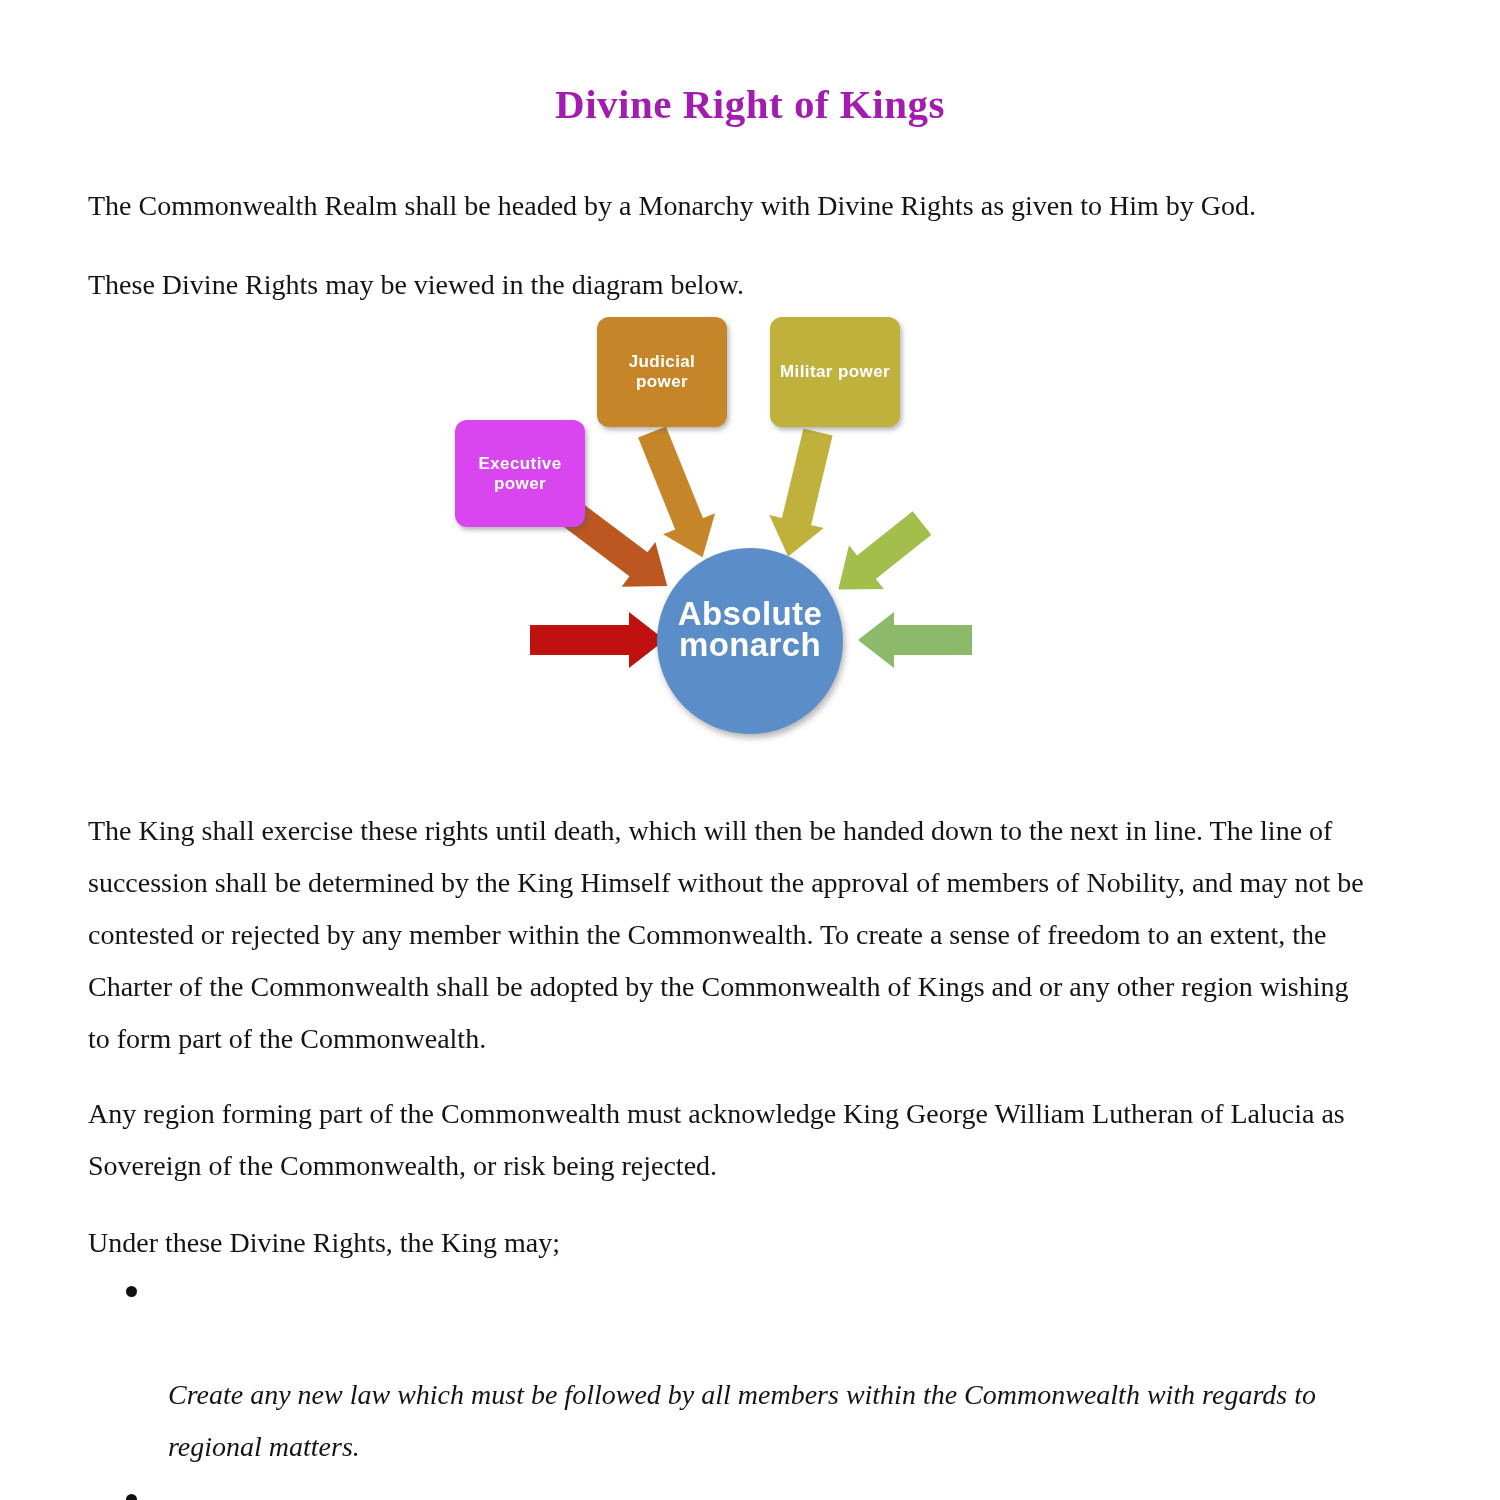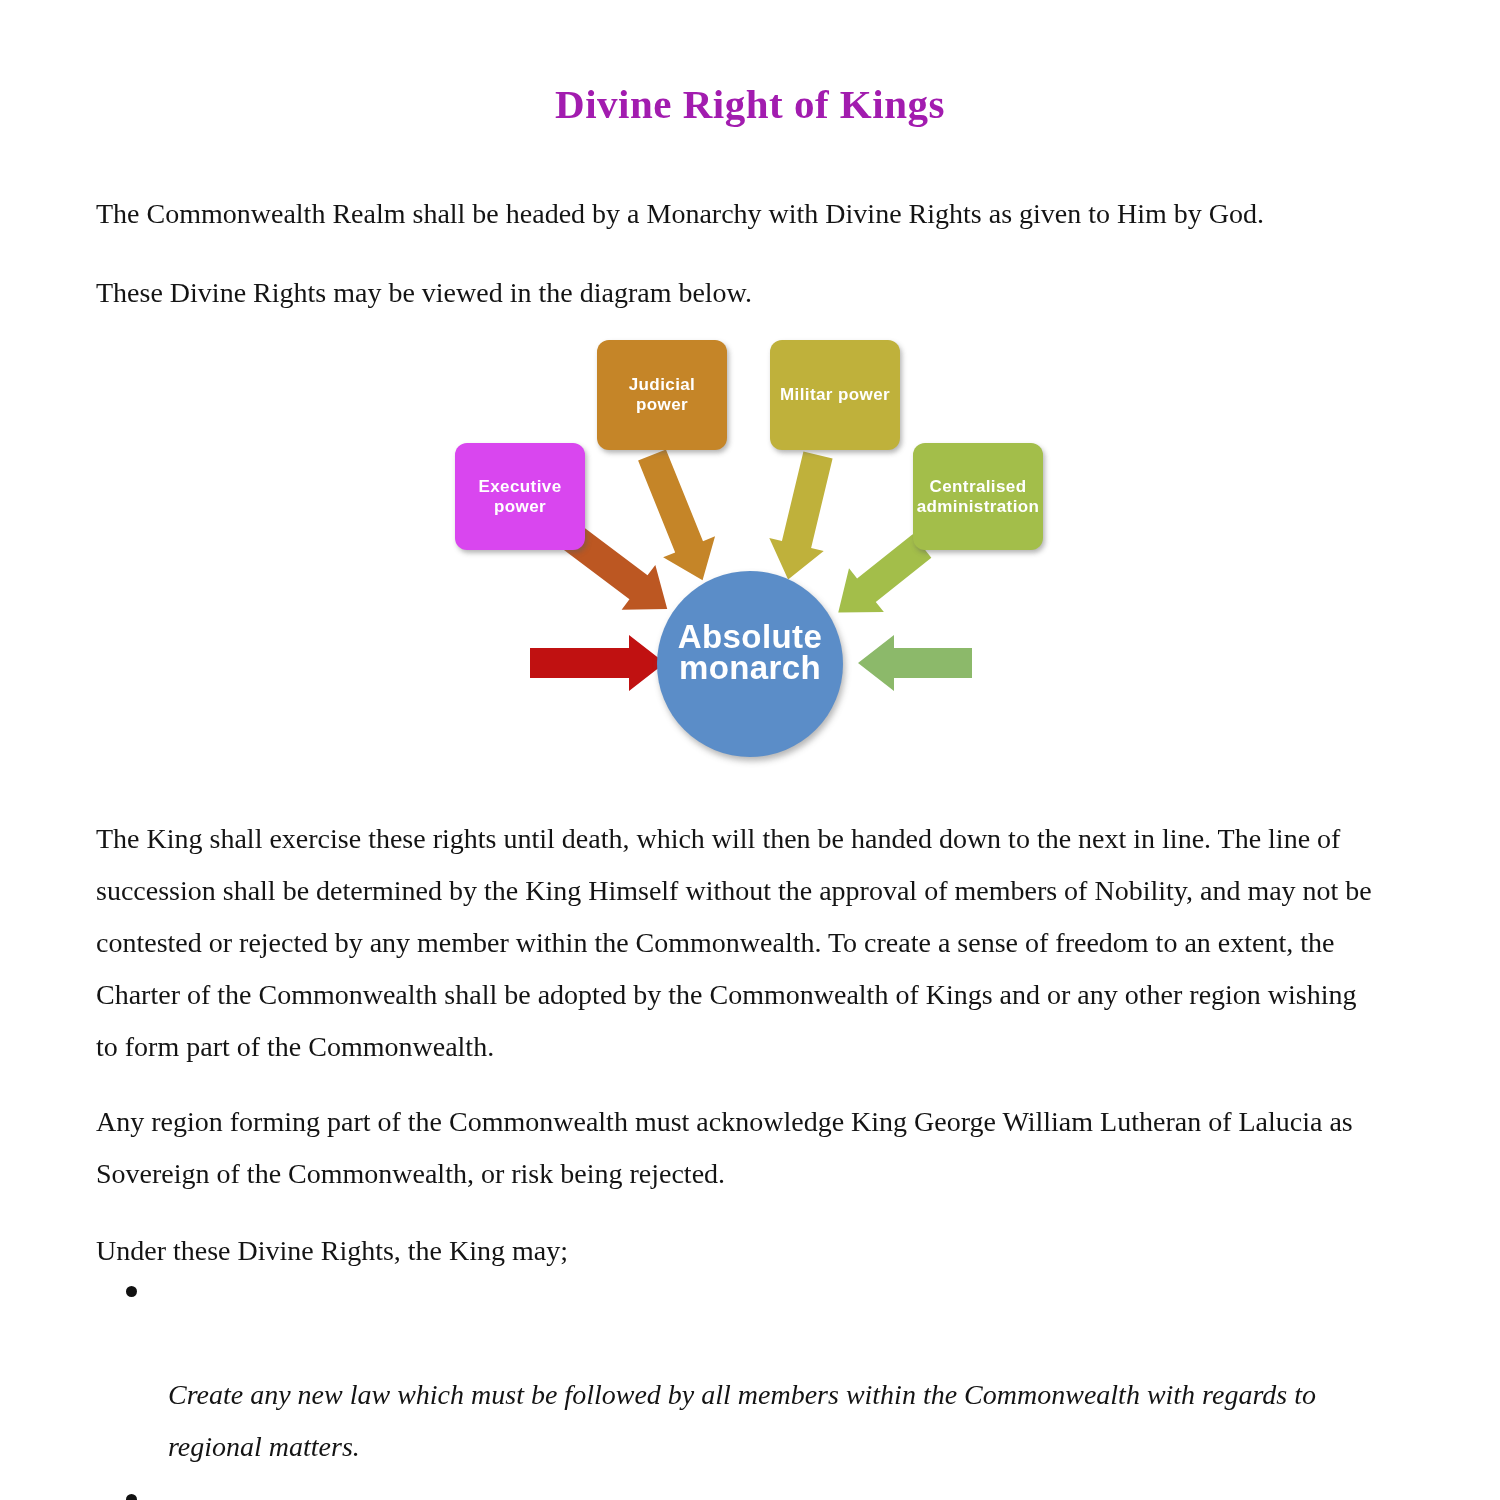--- a/index.html
+++ b/index.html
@@ -5,36 +5,36 @@
   html,body{margin:0;padding:0;background:#ffffff;}
   .page{
     position:relative;width:1500px;height:1500px;overflow:hidden;background:#ffffff;
     font-family:"Liberation Serif","DejaVu Serif",serif;color:#141414;
   }
   .title{
     position:absolute;top:80px;left:0;width:1500px;margin:0;text-align:center;
     font-size:41px;font-weight:700;letter-spacing:0.5px;color:#a21caf;
   }
   .para{
-    position:absolute;left:80px;width:1370px;margin:16px;
+    position:absolute;left:80px;width:1370px;margin:8px;
     font-size:28px;line-height:52px;white-space:pre-line;
   }
   .p1{top:172px;}
   .p2{top:251px;}
   .p3{top:797px;}
   .p4{top:1080px;}
   .p5{top:1209px;}
   .bullets{
     position:absolute;top:1265px;left:80px;width:1370px;margin:0;padding:0;list-style:none;
     font-size:28px;line-height:52px;
   }
   .bullets li{position:relative;padding-left:88px;white-space:pre-line;font-style:italic;}
   .dot{position:absolute;left:46px;top:21px;width:11px;height:11px;border-radius:50%;background:#111;}
   
-  .diagram{position:absolute;top:333px;left:0;width:1500px;height:450px;}
+  .diagram{position:absolute;top:310px;left:0;width:1500px;height:450px;}
   .arrows{position:absolute;top:0;left:0;}
   .node{
     position:absolute;border-radius:12px;display:flex;align-items:center;justify-content:center;
     text-align:center;color:#fff;font-family:"Liberation Sans","DejaVu Sans",sans-serif;
     font-weight:700;font-size:17px;line-height:20px;letter-spacing:0.4px;padding:4px;
     box-sizing:border-box;box-shadow:2px 3px 5px rgba(90,90,90,0.45);
   }
   .n-judicial   {left:597px;top:7px;  width:130px;height:110px;background:#C58528;}
   .n-militar    {left:770px;top:7px;  width:130px;height:110px;background:#BFB13B;}
   .n-executive  {left:455px;top:110px;width:130px;height:107px;background:#d946ef;}
@@ -68,23 +68,20 @@
 
     <div class="node n-judicial">
       <span>Judicial power</span>
     </div>
     <div class="node n-militar">
       <span>Militar power</span>
     </div>
     <div class="node n-executive">
       <span>Executive power</span>
     </div>
-    <div class="node n-centralised">
-      <span>Centralised administration</span>
-    </div>
     <div class="node n-circle">
       <span>Absolute monarch</span>
     </div>
   </div>
 
   <p class="para p3">The King shall exercise these rights until death, which will then be handed down to the next in line. The line of
 succession shall be determined by the King Himself without the approval of members of Nobility, and may not be
 contested or rejected by any member within the Commonwealth. To create a sense of freedom to an extent, the
 Charter of the Commonwealth shall be adopted by the Commonwealth of Kings and or any other region wishing
 to form part of the Commonwealth.</p>

